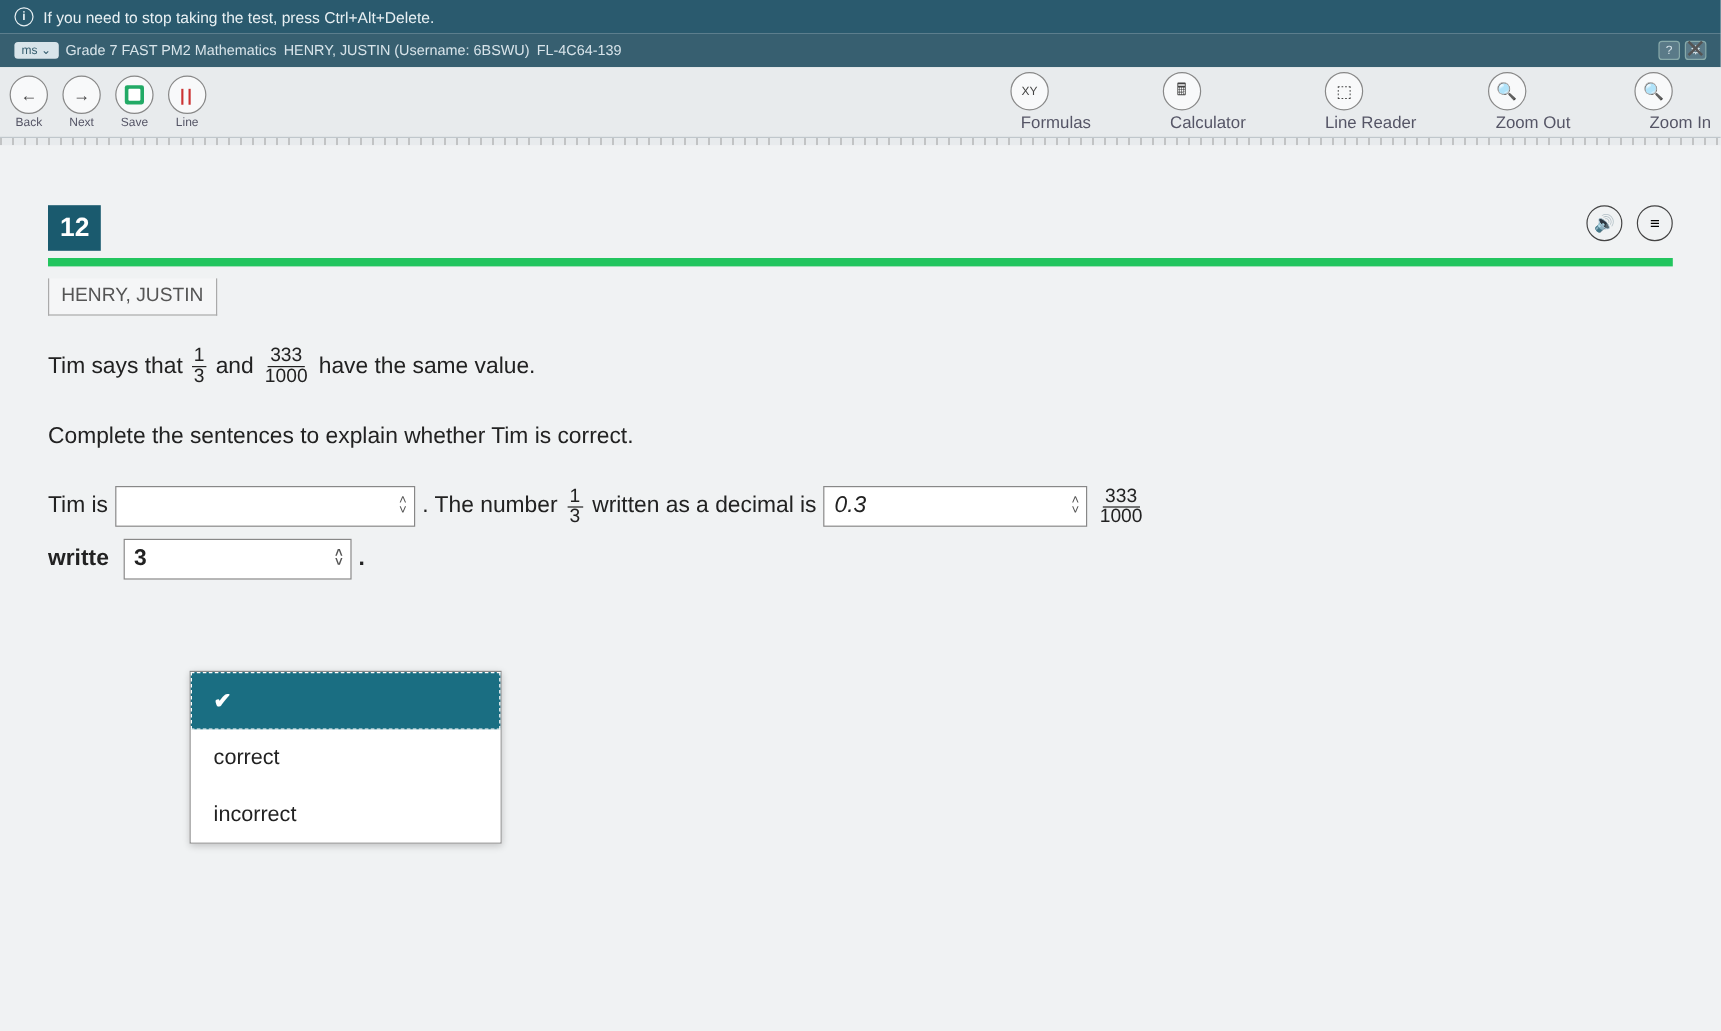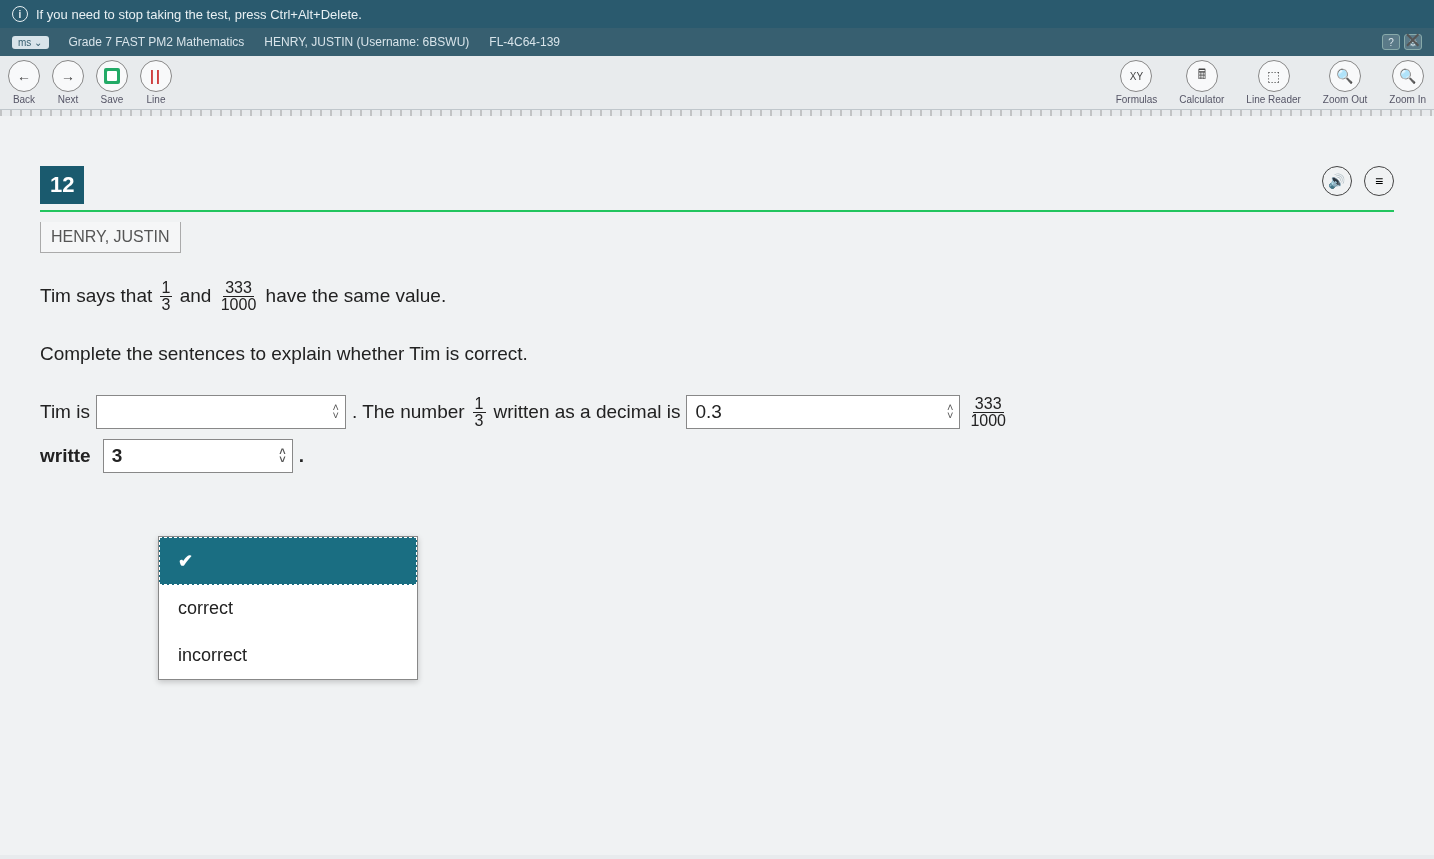--- a/index.html
+++ b/index.html
@@ -38,21 +38,21 @@
   color: #555;
   cursor: pointer;
 }
 .breadcrumb-bar {
   background: #375f70;
   color: #d8e4ea;
   padding: 6px 12px;
   font-size: 12px;
   display: flex;
   align-items: center;
-  gap: 20px;
+  gap: 6px;
 }
 .breadcrumb-bar .chip {
   background: #d8e4ea;
   color: #375f70;
   padding: 1px 6px;
   border-radius: 3px;
   font-size: 10px;
 }
 .breadcrumb-bar .right-tools {
   margin-left: auto;
@@ -95,37 +95,37 @@
 }
 .tool-btn .label {
   font-size: 10px;
   color: #556;
 }
 .toolbar-right {
   margin-left: auto;
   display: flex;
   gap: 22px;
 }
-.toolbar-right .tool-btn .label { font-size: 10px; }
+.toolbar-right .tool-btn .label { font-size: 14px; margin-left: 44px; }
 .dots-strip {
   height: 6px;
   background: repeating-linear-gradient(90deg, #888 0 2px, transparent 2px 10px);
   opacity: 0.4;
 }
 .content-area {
   background: #f0f2f3;
   padding: 50px 40px;
   height: calc(100% - 120px);
   position: relative;
 }
 .question-header {
   display: flex;
   align-items: flex-start;
   gap: 12px;
-  border-bottom: 2px solid #22c55e;
+  border-bottom: 7px solid #22c55e;
   padding-bottom: 6px;
   margin-bottom: 10px;
 }
 .qnum {
   background: #1a5a6e;
   color: #fff;
   font-size: 22px;
   font-weight: bold;
   padding: 6px 10px;
 }
@@ -182,34 +182,34 @@
 .dropdown-box {
   border: 1px solid #888;
   background: #fff;
   height: 34px;
   display: inline-flex;
   align-items: center;
   padding: 0 8px;
   position: relative;
 }
 .dropdown-box.w1 { width: 250px; }
-.dropdown-box.w2 { width: 274px; }
+.dropdown-box.w2 { width: 220px; font-style: italic; }
 .dropdown-box.w3 { width: 190px; }
 .dropdown-box .stepper {
   position: absolute;
   right: 6px;
   font-size: 11px;
   color: #555;
   display: flex;
   flex-direction: column;
   line-height: 0.7;
 }
 .dropdown-open {
   position: absolute;
-  top: 420px;
+  top: 438px;
   left: 158px;
   width: 260px;
   background: #fff;
   border: 1px solid #888;
   box-shadow: 0 2px 6px rgba(0,0,0,0.2);
   z-index: 10;
 }
 .dropdown-open .opt {
   padding: 12px 18px;
   font-size: 18px;

